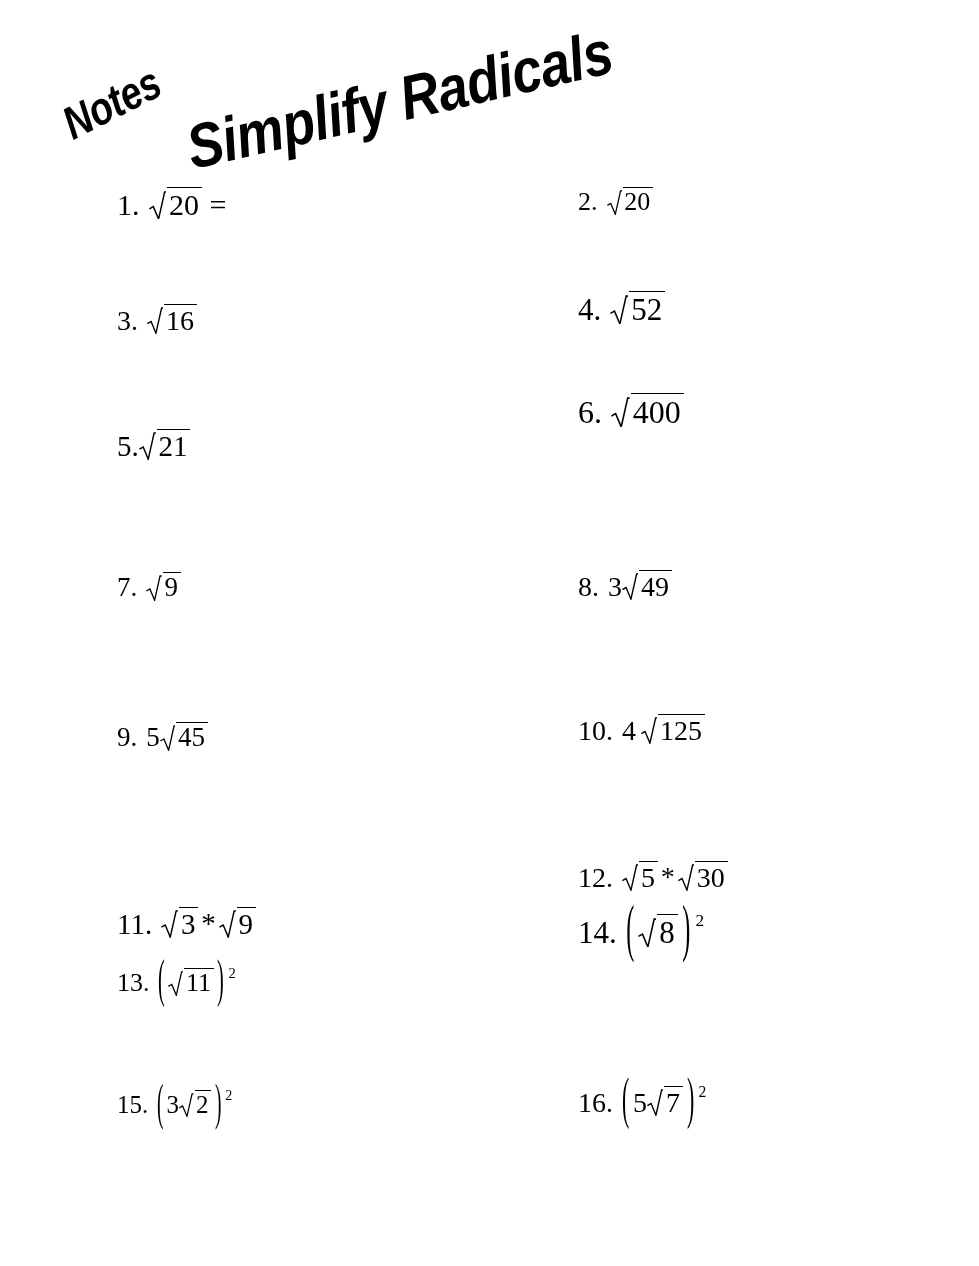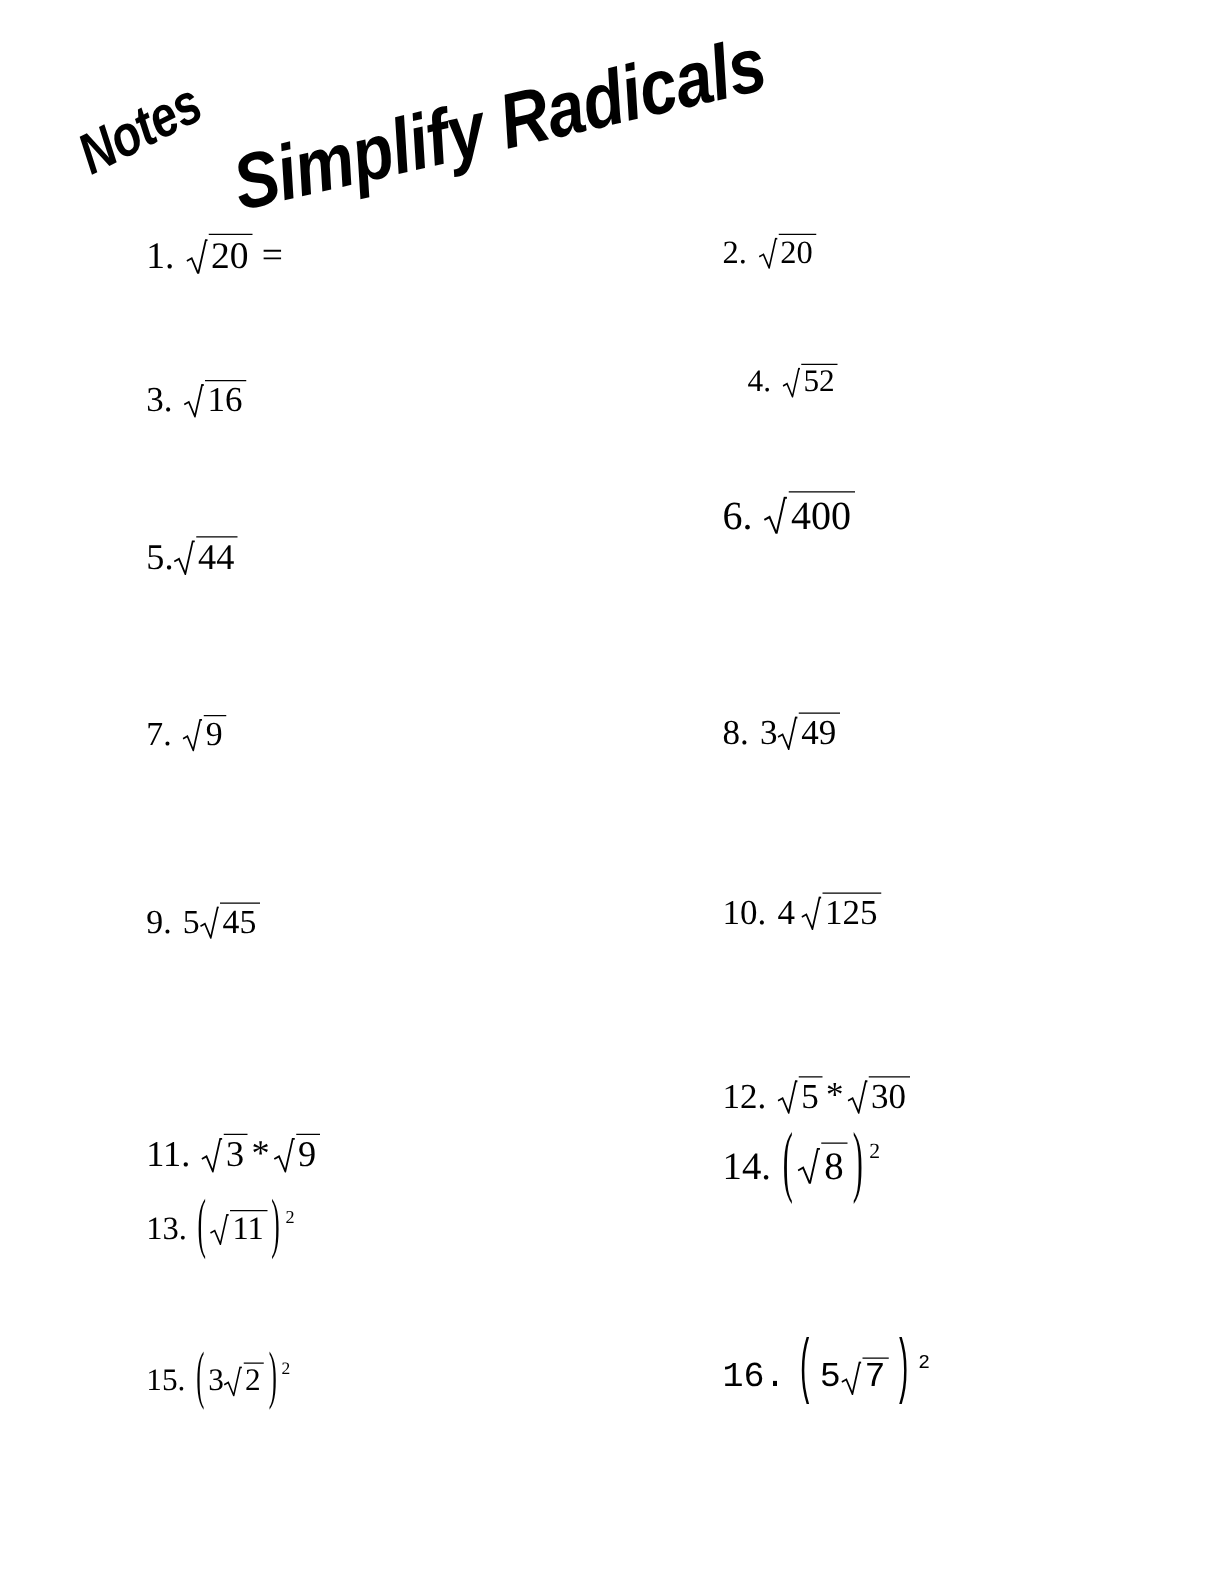--- a/index.html
+++ b/index.html
@@ -143,30 +143,30 @@
       <div class="problem" style="left: 578px; top: 186px; font-size: 26px;"><span class="num">2.</span><span class="gap-md"></span><span class="rad"><span class="tick">
             <svg viewBox="0 0 20 32" preserveAspectRatio="none">
               <path d="M0.5 20 L5 17.5 L11 31.5 L18 1.2 L20 1.2" fill="none" stroke="#000" stroke-width="1.7" stroke-linejoin="miter" stroke-linecap="butt"></path>
             </svg>
           </span><span class="radicand">20</span></span></div>
       <div class="problem" style="left: 117px; top: 303px; font-size: 28px;"><span class="num">3.</span><span class="gap-md"></span><span class="rad"><span class="tick">
             <svg viewBox="0 0 20 32" preserveAspectRatio="none">
               <path d="M0.5 20 L5 17.5 L11 31.5 L18 1.2 L20 1.2" fill="none" stroke="#000" stroke-width="1.7" stroke-linejoin="miter" stroke-linecap="butt"></path>
             </svg>
           </span><span class="radicand">16</span></span></div>
-      <div class="problem" style="left: 578px; top: 290px; font-size: 25px; margin-left: 20px;"><span class="num">4.</span><span class="gap-md"></span><span class="rad"><span class="tick">
+      <div class="problem" style="left: 578px; top: 290px; font-size: 31px;"><span class="num">4.</span><span class="gap-md"></span><span class="rad"><span class="tick">
             <svg viewBox="0 0 20 32" preserveAspectRatio="none">
               <path d="M0.5 20 L5 17.5 L11 31.5 L18 1.2 L20 1.2" fill="none" stroke="#000" stroke-width="1.7" stroke-linejoin="miter" stroke-linecap="butt"></path>
             </svg>
           </span><span class="radicand">52</span></span></div>
       <div class="problem" style="left: 117px; top: 428px; font-size: 29px;"><span class="num">5.</span><span class="rad"><span class="tick">
             <svg viewBox="0 0 20 32" preserveAspectRatio="none">
               <path d="M0.5 20 L5 17.5 L11 31.5 L18 1.2 L20 1.2" fill="none" stroke="#000" stroke-width="1.7" stroke-linejoin="miter" stroke-linecap="butt"></path>
             </svg>
-          </span><span class="radicand">44</span></span></div>
+          </span><span class="radicand">21</span></span></div>
       <div class="problem" style="left: 578px; top: 392px; font-size: 32px;"><span class="num">6.</span><span class="gap-md"></span><span class="rad"><span class="tick">
             <svg viewBox="0 0 20 32" preserveAspectRatio="none">
               <path d="M0.5 20 L5 17.5 L11 31.5 L18 1.2 L20 1.2" fill="none" stroke="#000" stroke-width="1.7" stroke-linejoin="miter" stroke-linecap="butt"></path>
             </svg>
           </span><span class="radicand">400</span></span></div>
       <div class="problem" style="left: 117px; top: 571px; font-size: 27px;"><span class="num">7.</span><span class="gap-md"></span><span class="rad"><span class="tick">
             <svg viewBox="0 0 20 32" preserveAspectRatio="none">
               <path d="M0.5 20 L5 17.5 L11 31.5 L18 1.2 L20 1.2" fill="none" stroke="#000" stroke-width="1.7" stroke-linejoin="miter" stroke-linecap="butt"></path>
             </svg>
           </span><span class="radicand">9</span></span></div>
@@ -211,20 +211,20 @@
       <div class="problem" style="left: 578px; top: 913px; font-size: 31px;"><span class="num">14.</span><span class="gap-sm"></span><span class="paren-group"><span class="paren">(</span><span class="rad"><span class="tick">
               <svg viewBox="0 0 20 32" preserveAspectRatio="none">
                 <path d="M0.5 20 L5 17.5 L11 31.5 L18 1.2 L20 1.2" fill="none" stroke="#000" stroke-width="1.7" stroke-linejoin="miter" stroke-linecap="butt"></path>
               </svg>
             </span><span class="radicand">8</span></span><span class="paren">)</span><span class="sup">2</span></span></div>
       <div class="problem" style="left: 117px; top: 1089px; font-size: 25px;"><span class="num">15.</span><span class="gap-sm"></span><span class="paren-group"><span class="paren">(</span><span class="coef">3</span><span class="rad"><span class="tick">
               <svg viewBox="0 0 20 32" preserveAspectRatio="none">
                 <path d="M0.5 20 L5 17.5 L11 31.5 L18 1.2 L20 1.2" fill="none" stroke="#000" stroke-width="1.7" stroke-linejoin="miter" stroke-linecap="butt"></path>
               </svg>
             </span><span class="radicand">2</span></span><span class="paren">)</span><span class="sup">2</span></span></div>
-      <div class="problem" style="left: 578px; top: 1085px; font-size: 28px; font-family: Liberation Mono, monospace;"><span class="num">16.</span><span class="gap-sm"></span><span class="paren-group"><span class="paren">(</span><span class="coef">5</span><span class="rad"><span class="tick">
+      <div class="problem" style="left: 578px; top: 1085px; font-size: 28px;"><span class="num">16.</span><span class="gap-sm"></span><span class="paren-group"><span class="paren">(</span><span class="coef">5</span><span class="rad"><span class="tick">
               <svg viewBox="0 0 20 32" preserveAspectRatio="none">
                 <path d="M0.5 20 L5 17.5 L11 31.5 L18 1.2 L20 1.2" fill="none" stroke="#000" stroke-width="1.7" stroke-linejoin="miter" stroke-linecap="butt"></path>
               </svg>
             </span><span class="radicand">7</span></span><span class="paren">)</span><span class="sup">2</span></span></div>
     </div>
 
 </div>
 
 </body></html>

